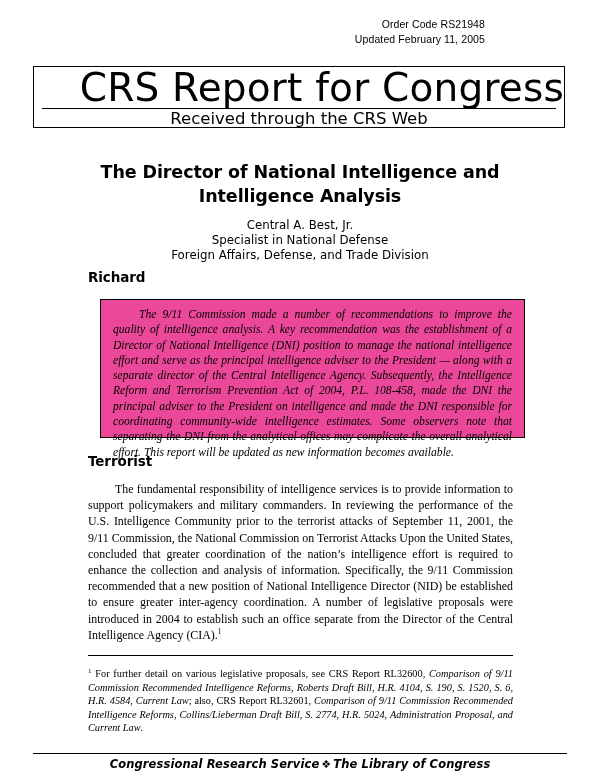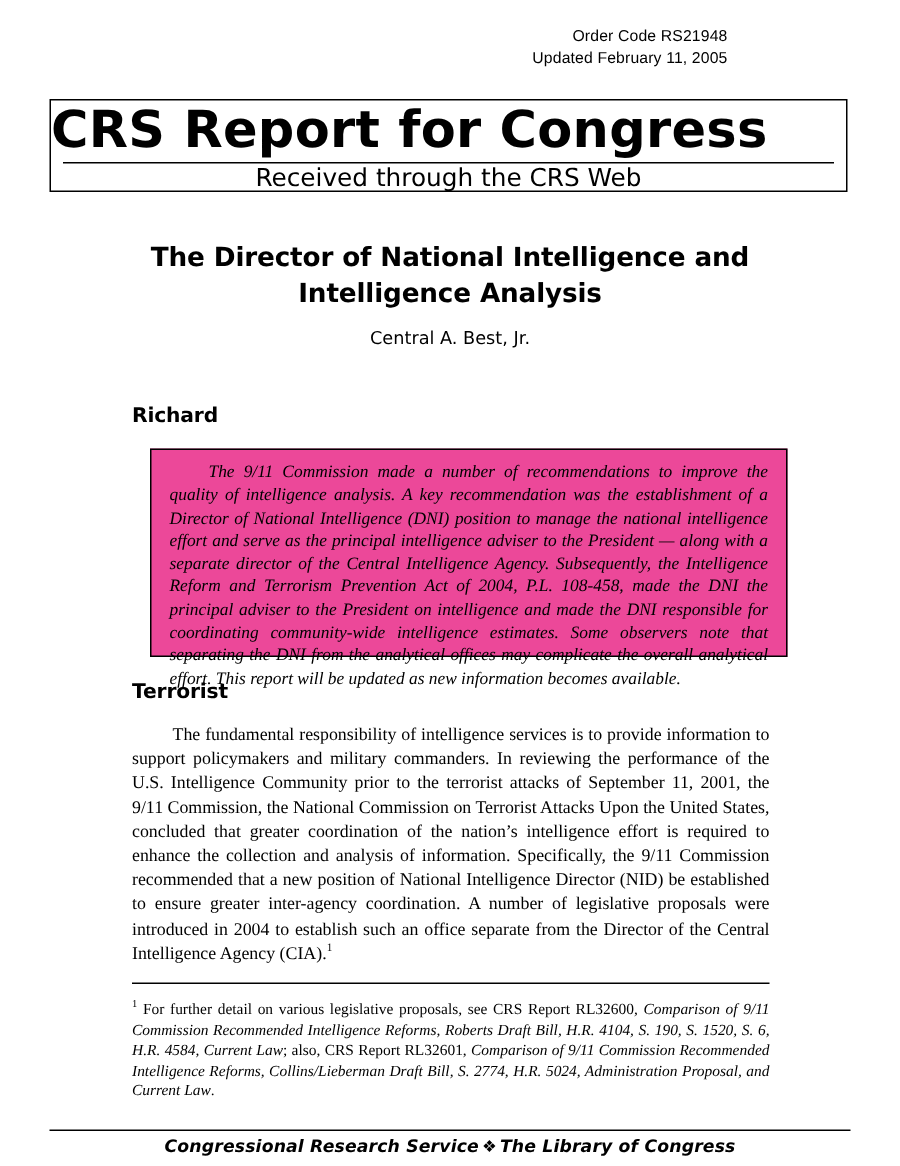--- a/index.html
+++ b/index.html
@@ -46,25 +46,25 @@
     height: 62px;
     border: 1.6px solid #000;
     box-sizing: border-box;
     background: #fff;
   }
   .banner-title {
     position: absolute;
     left: 0;
     right: 0;
     top: 2px;
-    text-align: left;
-    font-family: "DejaVu Sans", "Liberation Sans", sans-serif;
-    font-size: 34px;
+    text-align: right;
+    font-family: "DejaVu Sans", "Liberation Sans", sans-serif;
+    font-size: 39px;
     line-height: 37px;
-    font-weight: 700;
+    font-weight: 400;
     letter-spacing: 0.2px;
     white-space: nowrap;
   }
   .banner-rule {
     position: absolute;
     left: 8px;
     right: 8px;
     top: 41px;
     height: 0;
     border-top: 1.4px solid #000;
@@ -231,20 +231,22 @@
   <div class="banner">
     <div class="banner-title">CRS Report for Congress</div>
     <div class="banner-rule"></div>
     <div class="banner-sub">Received through the CRS Web</div>
   </div>
 
   <div class="doc-title">The Director of National Intelligence and Intelligence Analysis</div>
 
   <div class="author-block">
     <div>Central A. Best, Jr.</div>
+    <div>Specialist in National Defense</div>
+    <div>Foreign Affairs, Defense, and Trade Division</div>
   </div>
 
   <div class="heading heading-summary">Richard</div>
 
   <div class="summary-box">
     <div class="summary-text">The 9/11 Commission made a number of recommendations to improve the quality of intelligence analysis.  A key recommendation was the establishment of a Director of National Intelligence (DNI) position to manage the national intelligence effort and serve as the principal intelligence adviser to the President —  along with a separate director of the Central Intelligence Agency.  Subsequently, the Intelligence Reform and Terrorism Prevention Act of 2004, P.L. 108-458, made the DNI the principal adviser to the President on intelligence and made the DNI responsible for coordinating community-wide intelligence estimates.  Some observers note that separating the DNI from the analytical offices may complicate the overall analytical effort.  This report will be updated as new information becomes available.</div>
   </div>
 
   <div class="heading heading-background">Terrorist</div>
 

